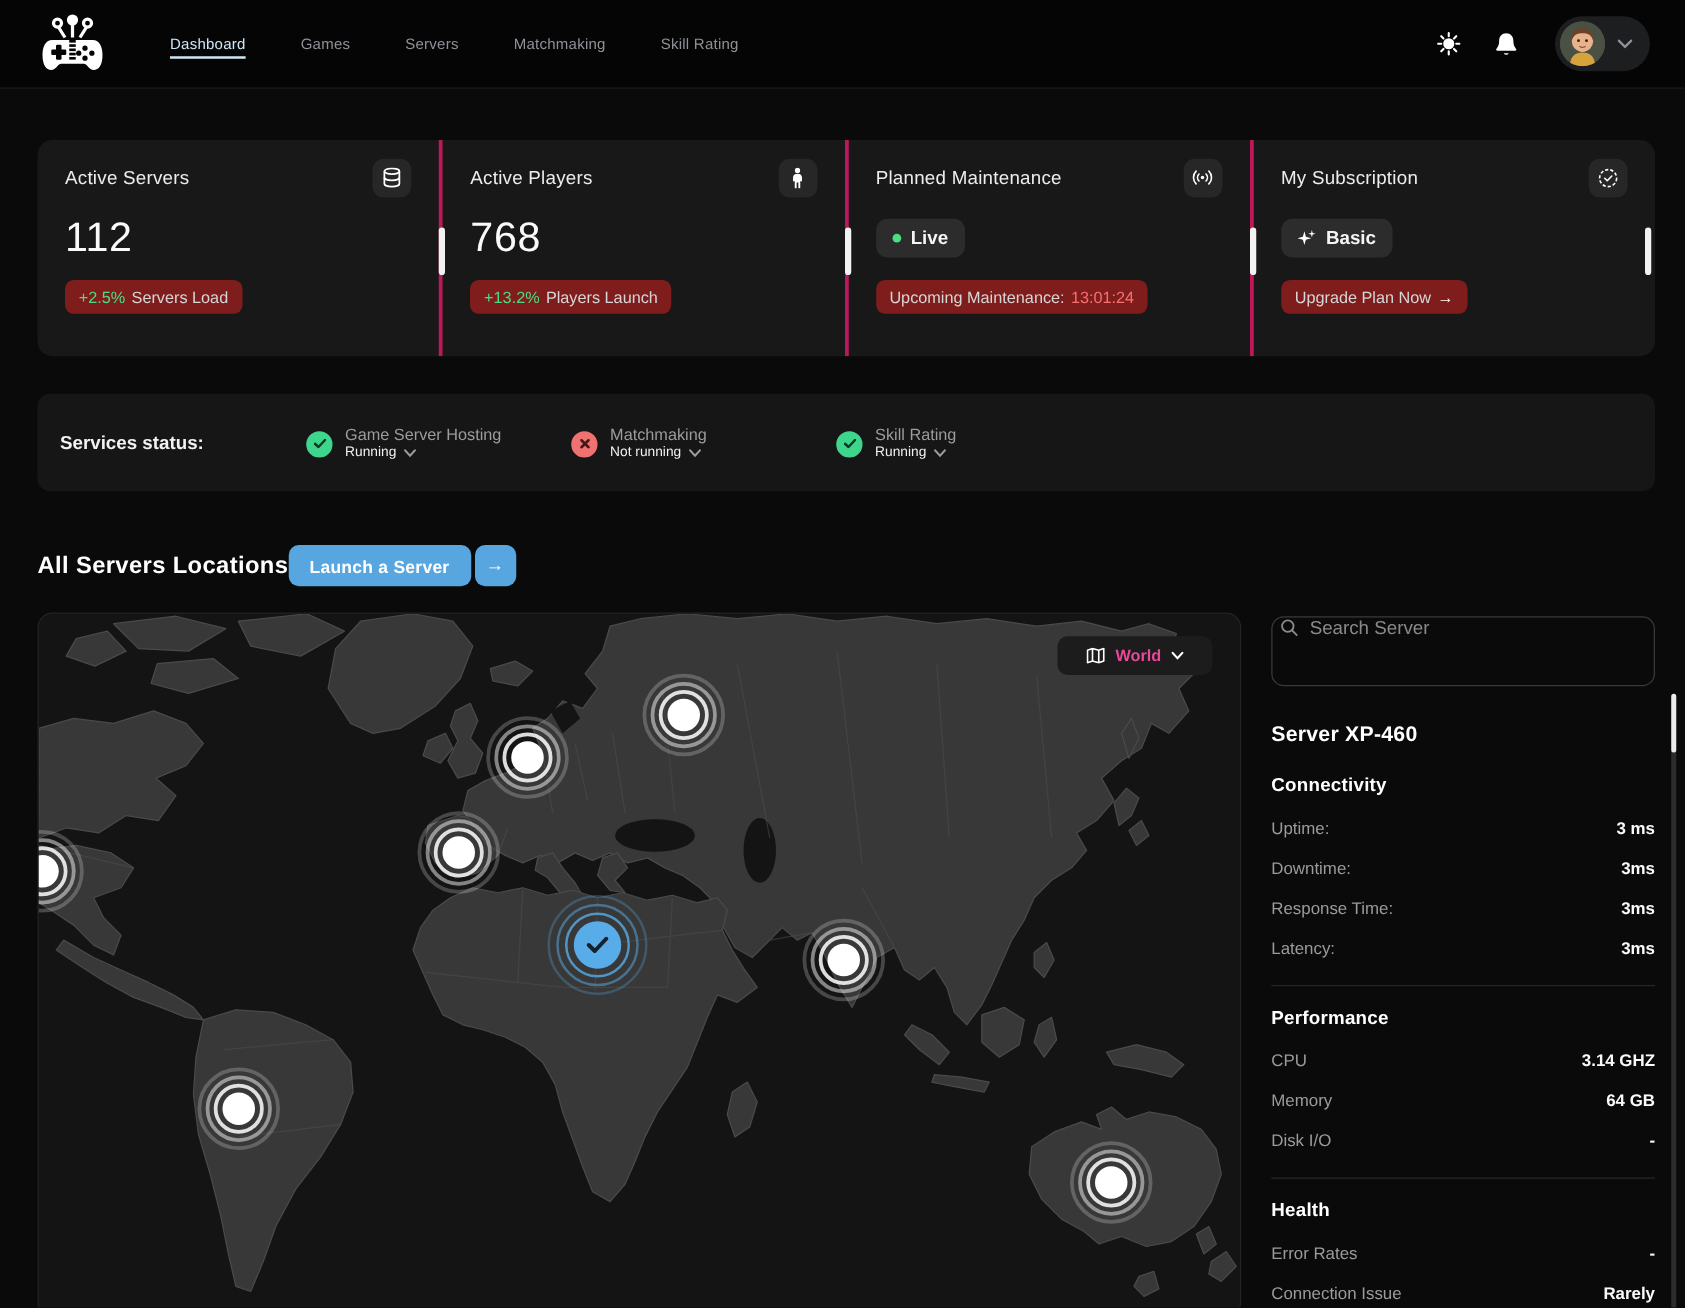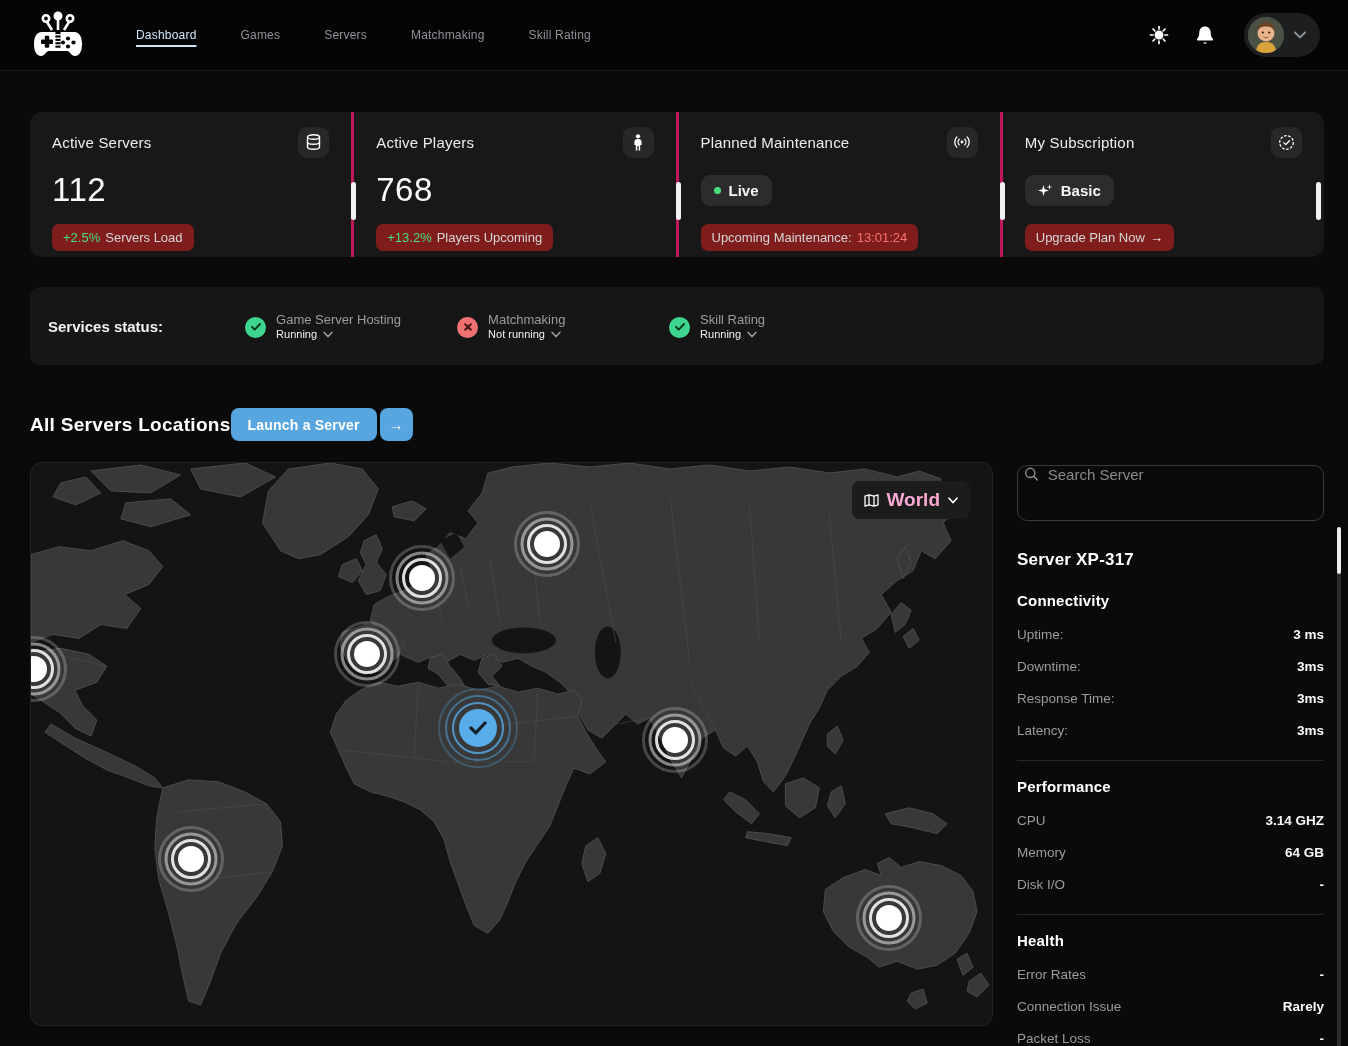--- a/index.html
+++ b/index.html
@@ -31,21 +31,21 @@
     border-radius:22px; padding:4px 14px 4px 4px; cursor:pointer; margin-left:6px;
   }
   .avatar { width:36px; height:36px; border-radius:50%; overflow:hidden; background:#49503f; flex:none; }
 
   
   .main { padding:0 24px 0 30px; }
   .stats-row {
     margin-top:41px; position:relative;
     background:#181818; border-radius:12px; display:flex; overflow:hidden;
   }
-  .stat-card { flex:1; padding:14px 22px 6px 22px; position:relative; }
+  .stat-card { flex:1; padding:14px 22px 34px 22px; position:relative; }
   .stat-card + .stat-card { border-left:3px solid #be185d; }
   .stat-card .card-head { display:flex; align-items:center; justify-content:space-between; height:32px; }
   .card-title { font-size:15px; font-weight:500; color:#ededed; letter-spacing:.2px; }
   .icon-chip {
     width:31px; height:31px; border-radius:9px; background:#272727;
     display:flex; align-items:center; justify-content:center; flex:none;
   }
   .value-row { margin-top:12px; height:40px; display:flex; align-items:center; }
   .big-value { font-size:33px; font-weight:500; color:#fafafa; letter-spacing:.5px; }
   .value-accent {
@@ -100,22 +100,22 @@
   
   .content-row { margin-top:21px; display:flex; gap:24px; }
   .map-panel {
     position:relative; width:963px; height:564px; flex:none;
     background:#141414; border:1px solid #232323; border-radius:12px; overflow:hidden;
   }
   .map-svg { position:absolute; inset:0; width:100%; height:100%; }
   .world-select {
     position:absolute; top:18px; right:22px; z-index:5;
     display:flex; align-items:center; gap:8px; background:#1c1c1c;
-    border-radius:8px; padding:8px 12px; cursor:pointer;
-    font-size:19px; font-weight:600; color:#f9a8d4;
+    border-radius:8px; padding:8px 23px; cursor:pointer;
+    font-size:13px; font-weight:600; color:#ec4899;
   }
 
   
   .marker { position:absolute; z-index:3; width:0; height:0; cursor:pointer; }
   .marker .ring, .marker .core {
     position:absolute; border-radius:50%; transform:translate(-50%,-50%); left:0; top:0;
   }
   .marker .core { width:26px; height:26px; background:#fff; }
   .marker .r1 { width:40px; height:40px; border:3px solid rgba(255,255,255,.85); }
   .marker .r2 { width:53px; height:53px; border:3px solid rgba(255,255,255,.48); }
@@ -257,21 +257,21 @@
             <path d="M5 5 C7.3 5 8.6 6.2 8.6 8.2 L8.6 11 L7.2 11 L7.2 16.5 L5.7 16.5 L5.7 12 L4.3 12 L4.3 16.5 L2.8 16.5 L2.8 11 L1.4 11 L1.4 8.2 C1.4 6.2 2.7 5 5 5 Z"></path>
           </svg>
         </span>
       </div>
       <div class="value-row">
         <span class="big-value">768</span>
       </div>
       <div class="badge-row">
         <span class="dark-badge">
           <span class="hl">+13.2%</span>
-          <span>Players Upcoming</span>
+          <span>Players Launch</span>
         </span>
       </div>
     </div>
 
     <div class="stat-card">
       <span class="value-accent"></span>
       <div class="card-head">
         <span class="card-title">Planned Maintenance</span>
         <span class="icon-chip">
           <svg width="18" height="14" viewBox="0 0 18 14" fill="none" stroke="#fff" stroke-width="1.3" stroke-linecap="round">
@@ -538,21 +538,21 @@
 
     <aside class="detail-panel">
       <div class="search-box">
         <svg width="16" height="16" viewBox="0 0 16 16">
           <circle cx="6.8" cy="6.8" r="5" fill="none" stroke="#8a8a8a" stroke-width="1.6"></circle>
           <line x1="10.6" y1="10.6" x2="14.6" y2="14.6" stroke="#8a8a8a" stroke-width="1.6" stroke-linecap="round"></line>
         </svg>
         <input type="text" placeholder="Search Server" style="">
       </div>
 
-      <h3 class="server-title">Server XP-317</h3>
+      <h3 class="server-title">Server XP-460</h3>
 
       <div class="detail-section mt22">
         <div class="detail-section-title">Connectivity</div>
         <div class="detail-rows">
           <div class="detail-row">
             <span class="row-label">Uptime:</span>
             <span class="row-value">3 ms</span>
           </div>
           <div class="detail-row">
             <span class="row-label">Downtime:</span>

